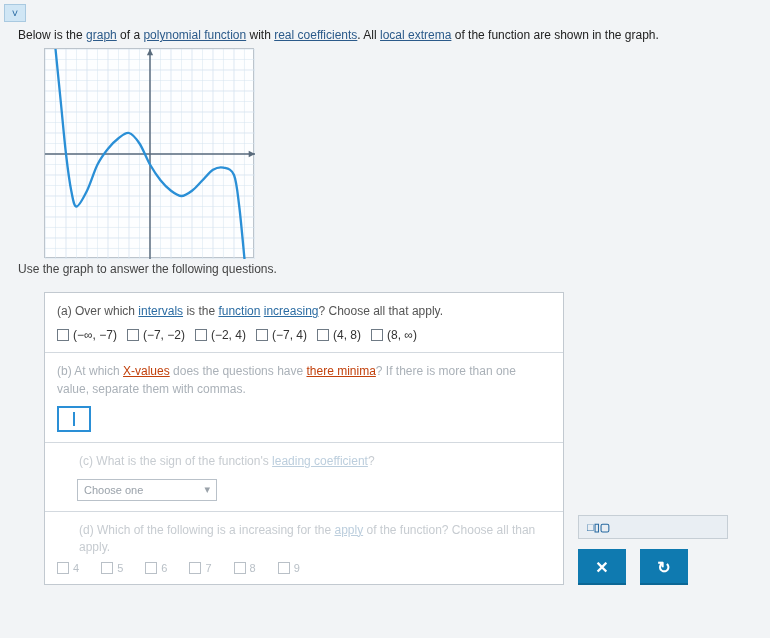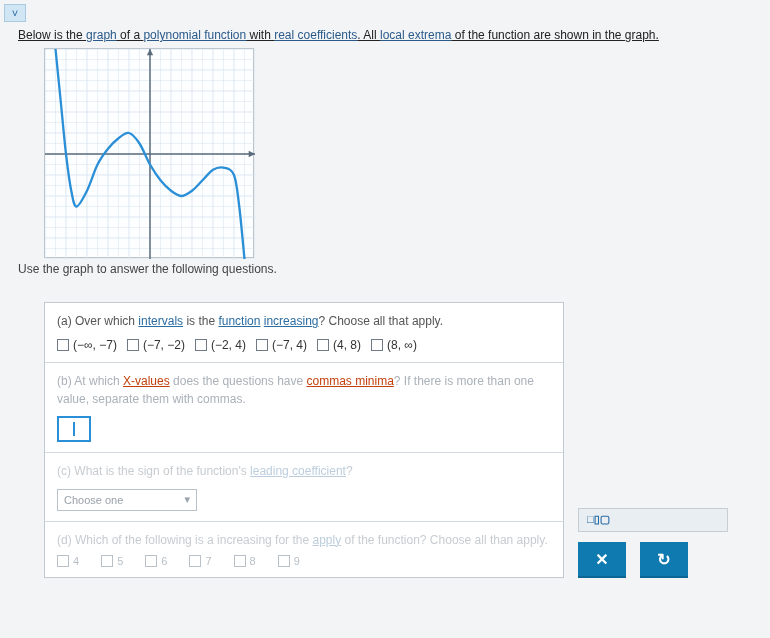--- a/index.html
+++ b/index.html
@@ -19,52 +19,51 @@
     margin: 4px 0 0 4px;
     display: flex; align-items: center; justify-content: center;
     color: #2b6ca3;
     font-size: 11px;
     cursor: pointer;
   }
   .intro {
     margin: 6px 10px 4px 18px;
     font-size: 12px;
     color: #222;
-    text-decoration: underline;
   }
   .intro .u { text-decoration: underline; color: #2b5a8a; }
   .graph-wrap {
     margin: 6px 0 4px 44px;
     width: 210px; height: 210px;
     border: 1px solid #bcc4cc;
     background: #fdfeff;
     position: relative;
   }
   .instr {
-    margin: 4px 10px 22px 18px;
+    margin: 4px 10px 12px 18px;
     font-size: 12px;
     color: #444;
   }
   .panel-row { display: flex; align-items: flex-end; }
   .q-panel {
     margin: 4px 0 0 44px;
     width: 520px;
     border: 1px solid #c2c9d0;
     background: #fff;
   }
   .q-block {
     border-bottom: 1px solid #d3d9df;
     padding: 10px 12px;
   }
   .q-block:last-child { border-bottom: none; }
   .q-text { color: #555; font-size: 12px; line-height: 1.45; }
   .q-text .u { text-decoration: underline; color: #2b6ca3; }
   .faded .q-text { color: #aab1b8; }
   .faded .q-text .u { color: #c2410c; }
-  .xfaded .q-text { color: #c7ccd1; }
+  .xfaded .q-text { color: #c7ccd1; margin-left: 22px; }
   .xfaded .q-text .u { color: #bccedd; }
   .opts { margin-top: 8px; display: flex; flex-wrap: wrap; gap: 4px 10px; align-items: center; }
   .cb {
     display: inline-block; width: 12px; height: 12px;
     border: 1px solid #6f7a85; background: #fff; margin-right: 4px;
     vertical-align: -2px;
   }
   .opt { color: #333; font-size: 12px; white-space: nowrap; }
   .input-box {
     margin-top: 8px;
@@ -74,20 +73,21 @@
     background: #fff;
   }
   .cursor { width: 2px; height: 14px; background: #2a8fd6; }
   .select-box {
     margin-top: 8px;
     height: 22px; width: 140px;
     border: 1px solid #b9c1c9;
     display: flex; align-items: center; justify-content: space-between;
     padding: 0 6px; font-size: 11px; color: #9aa2aa;
     background: #fff;
+    margin-left: 20px;
   }
   .degopts { margin-top: 6px; display: flex; gap: 22px; align-items: center; color: #b9c0c7; font-size: 11px; }
   .degopts .cb { border-color: #b9c0c7; }
   .action-col { margin: 6px 0 0 14px; width: 150px; }
   .calc-strip {
     height: 24px; border: 1px solid #c6ced5; background: #e9eef3;
     display: flex; align-items: center; padding: 0 8px;
     color: #2b6ca3; font-size: 11px; font-weight: bold;
     margin-bottom: 10px;
   }
@@ -181,21 +181,21 @@
           <span class="opt"><span class="cb"></span>(−7, −2)</span>
           <span class="opt"><span class="cb"></span>(−2, 4)</span>
           <span class="opt"><span class="cb"></span>(−7, 4)</span>
           <span class="opt"><span class="cb"></span>(4, 8)</span>
           <span class="opt"><span class="cb"></span>(8, ∞)</span>
         </div>
     </div>
 
     <div class="q-block faded">
       <p class="q-text">
-        <span>(b) At which </span><span class="u">X-values</span><span> does the questions have </span><span class="u">commas minima</span><span>? If there is more than one value, separate them with commas.</span>
+        <span>(b) At which </span><span class="u">X-values</span><span> does the questions have </span><span class="u">there minima</span><span>? If there is more than one value, separate them with commas.</span>
       </p>
       <div class="input-box">
         <div class="cursor"></div>
       </div>
     </div>
 
     <div class="q-block xfaded">
       <p class="q-text">
         <span>(c) What is the sign of the function's </span><span class="u">leading coefficient</span><span>?</span>
       </p>

